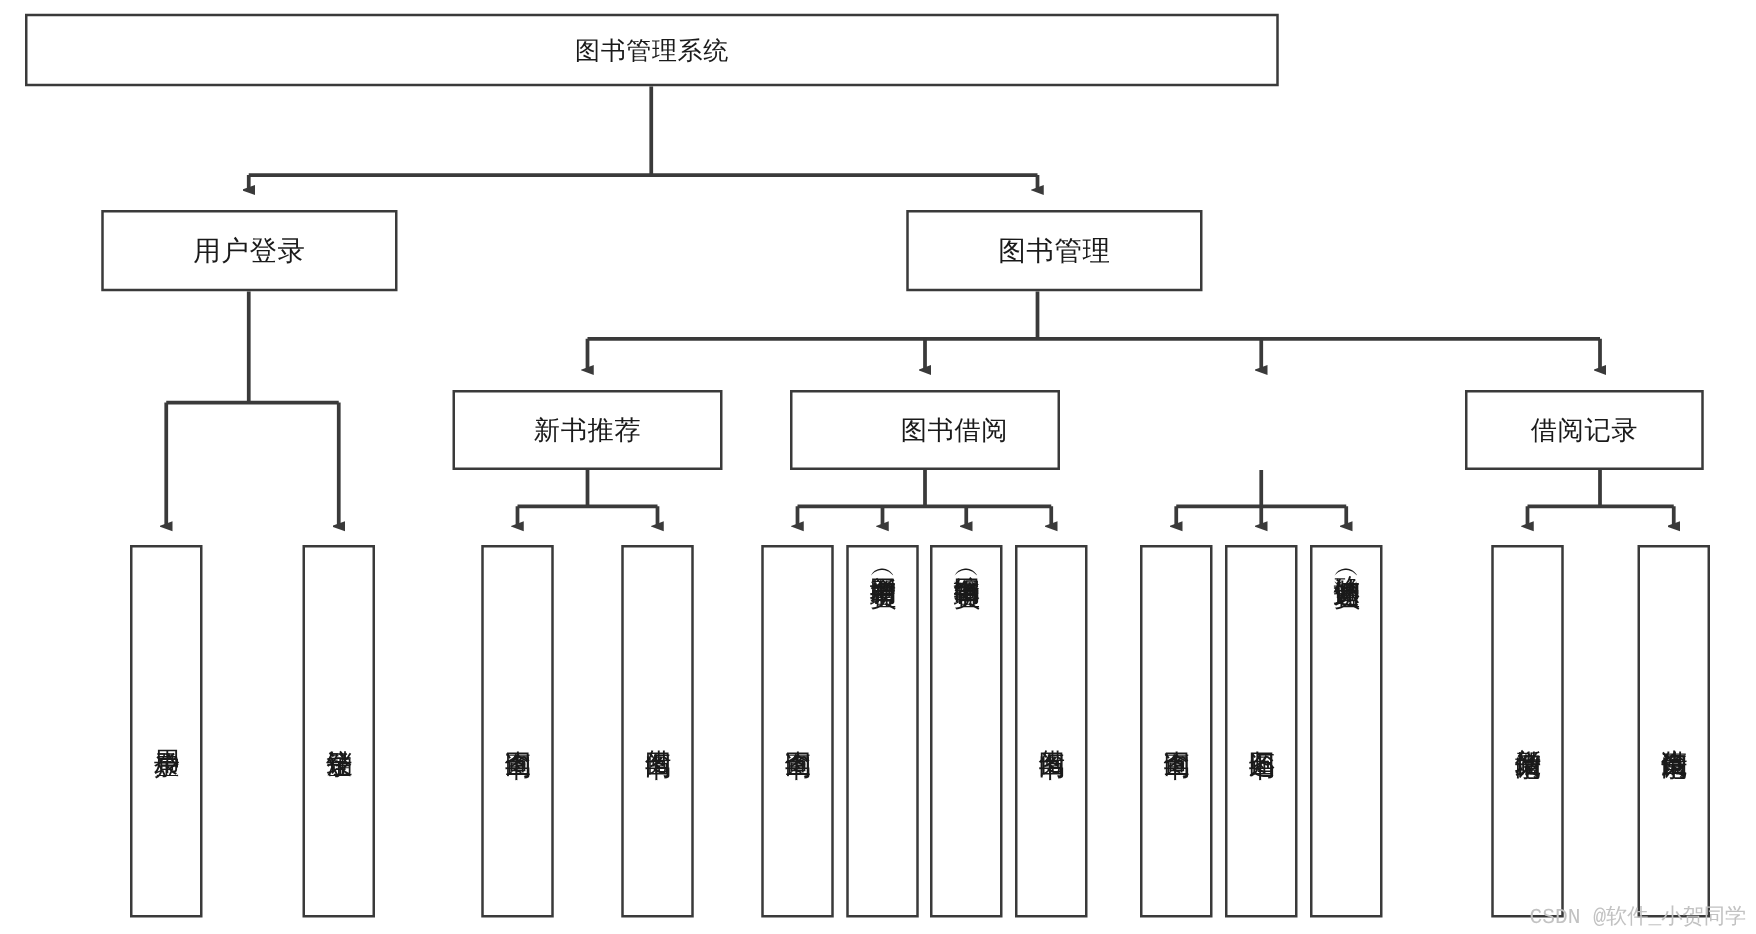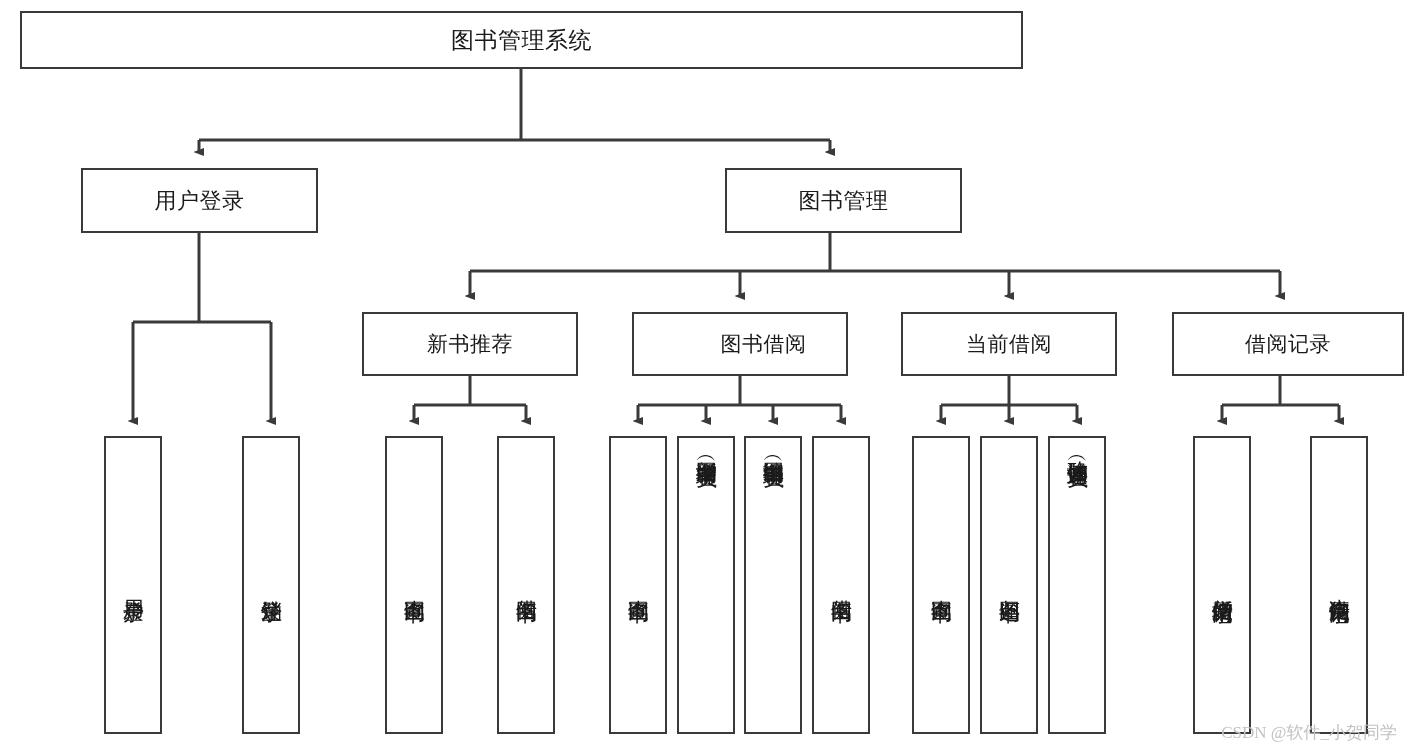--- a/index.html
+++ b/index.html
@@ -35,21 +35,21 @@
     display: flex;
     align-items: center;
     justify-content: center;
     z-index: 2;
   }
   .node .label {
     color: #1a1a1a;
     letter-spacing: 0.5px;
     white-space: nowrap;
   }
-  .node-root .label { font-size: 23px; }
+  .node-root .label { font-size: 20px; }
   .node-l2 .label { font-size: 22px; }
   .node-l3 .label { font-size: 21px; }
 
   
   .node-leaf {
     align-items: flex-start;
     justify-content: center;
     padding-top: 6px;
   }
   .node-leaf .label {
@@ -64,21 +64,21 @@
   .node-leaf.leaf-mid { padding-top: 0; align-items: center; }
 
   #watermark {
     position: absolute;
     right: 8px;
     bottom: 3px;
     font-size: 17px;
     color: #c2c2c2;
     white-space: nowrap;
     z-index: 3;
-    font-family: Liberation Serif, serif;
+    font-family: Liberation Mono, monospace;
   }
 </style>
 </head>
 <body>
 
 <div id="diagram-root">
 
   <svg class="connectors" viewBox="0 0 1405 747">
     <defs>
       <marker id="arrow" markerWidth="10" markerHeight="10" refX="4" refY="5" orient="auto" markerUnits="userSpaceOnUse">
@@ -139,24 +139,21 @@
   <div class="node node-l2" style="left:711px; top:168px; width:237px; height:65px;margin-left:14px;">
     <span class="label">图书管理</span>
   </div>
 
   <div class="node node-l3" style="left:362px; top:312px; width:216px; height:64px;">
     <span class="label">新书推荐</span>
   </div>
   <div class="node node-l3" style="left:632px; top:312px; width:216px; height:64px;padding-left:47px;">
     <span class="label">图书借阅</span>
   </div>
-  <div class="node node-l3" style="left:901px; top:312px; width:216px; height:64px;">
-    <span class="label">当前借阅</span>
-  </div>
-  <div class="node node-l3" style="left:1172px; top:312px; width:232px; height:64px;">
+  <div class="node node-l3" style="left:1172px; top:312px; width:191px; height:64px;">
     <span class="label">借阅记录</span>
   </div>
 
   <div class="node node-leaf leaf-mid" style="left:104px; top:436px; width:58px; height:298px;">
     <span class="label">用户登录</span>
   </div>
   <div class="node node-leaf leaf-mid" style="left:242px; top:436px; width:58px; height:298px;">
     <span class="label">注销登录</span>
   </div>
 

